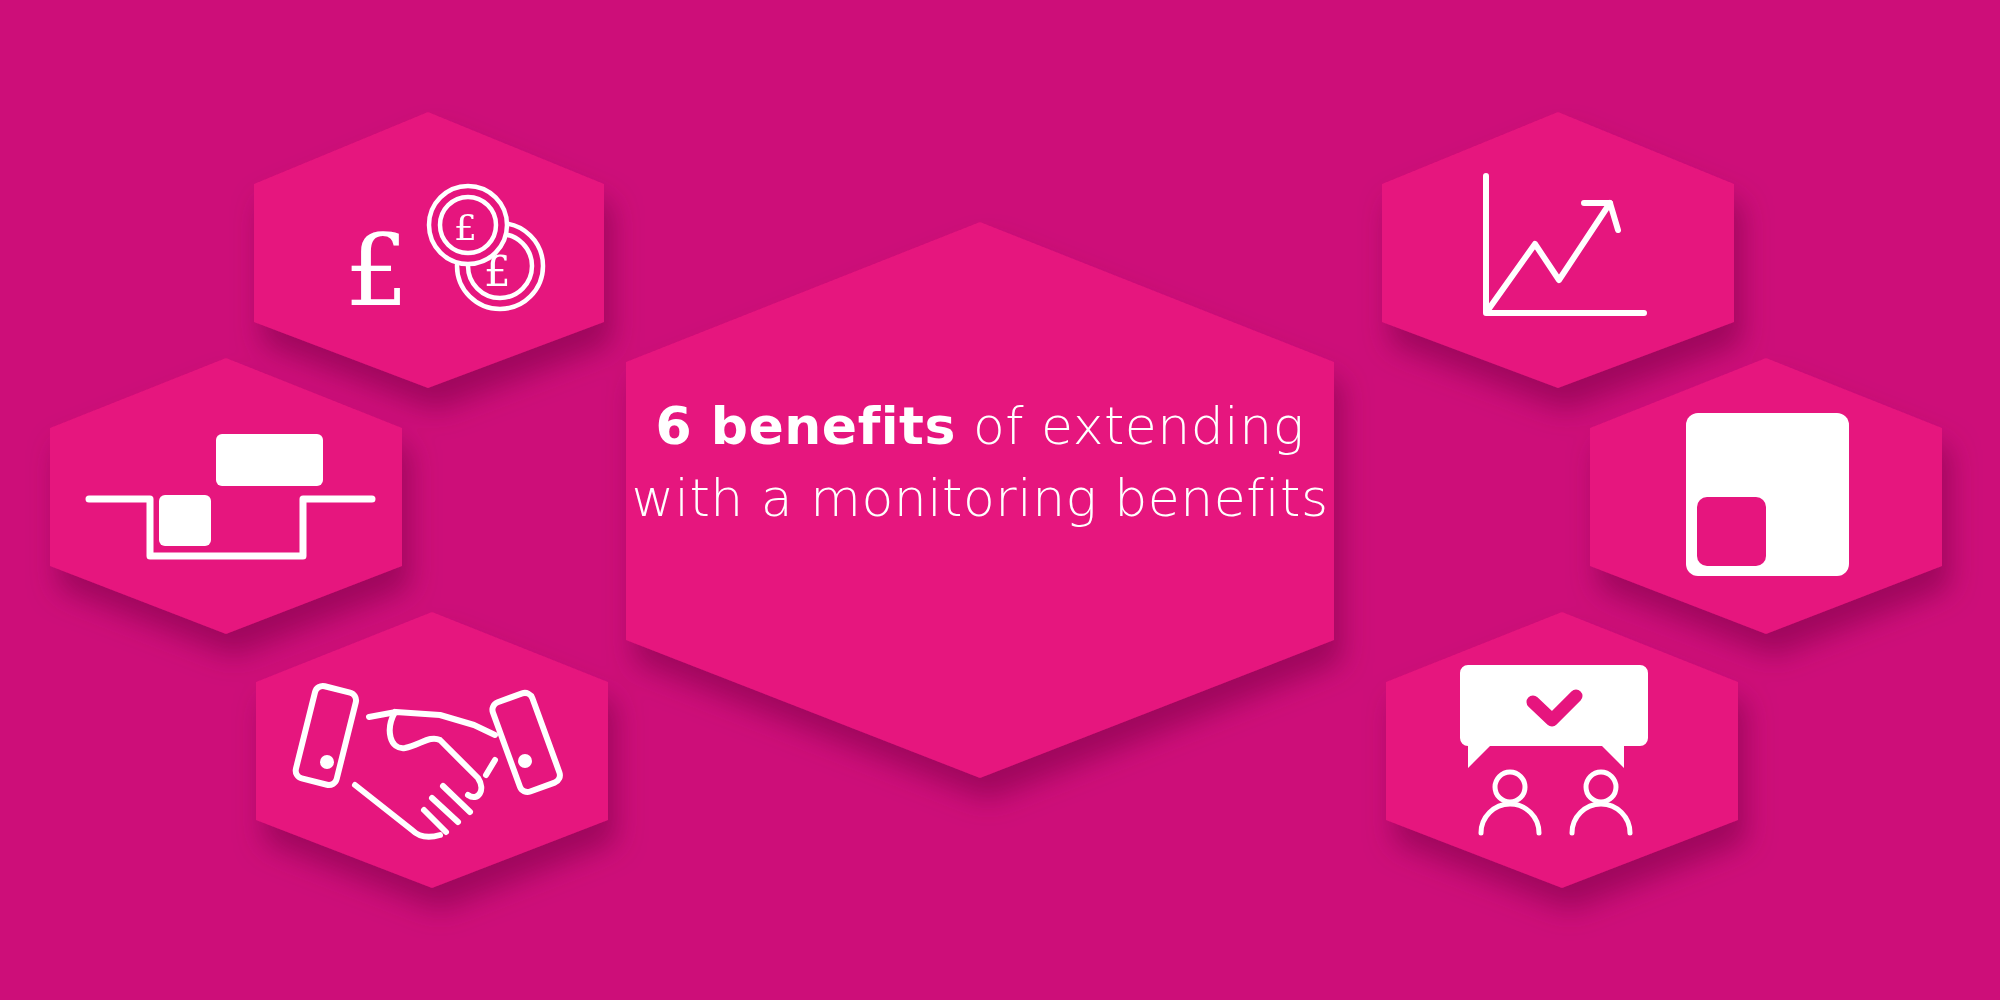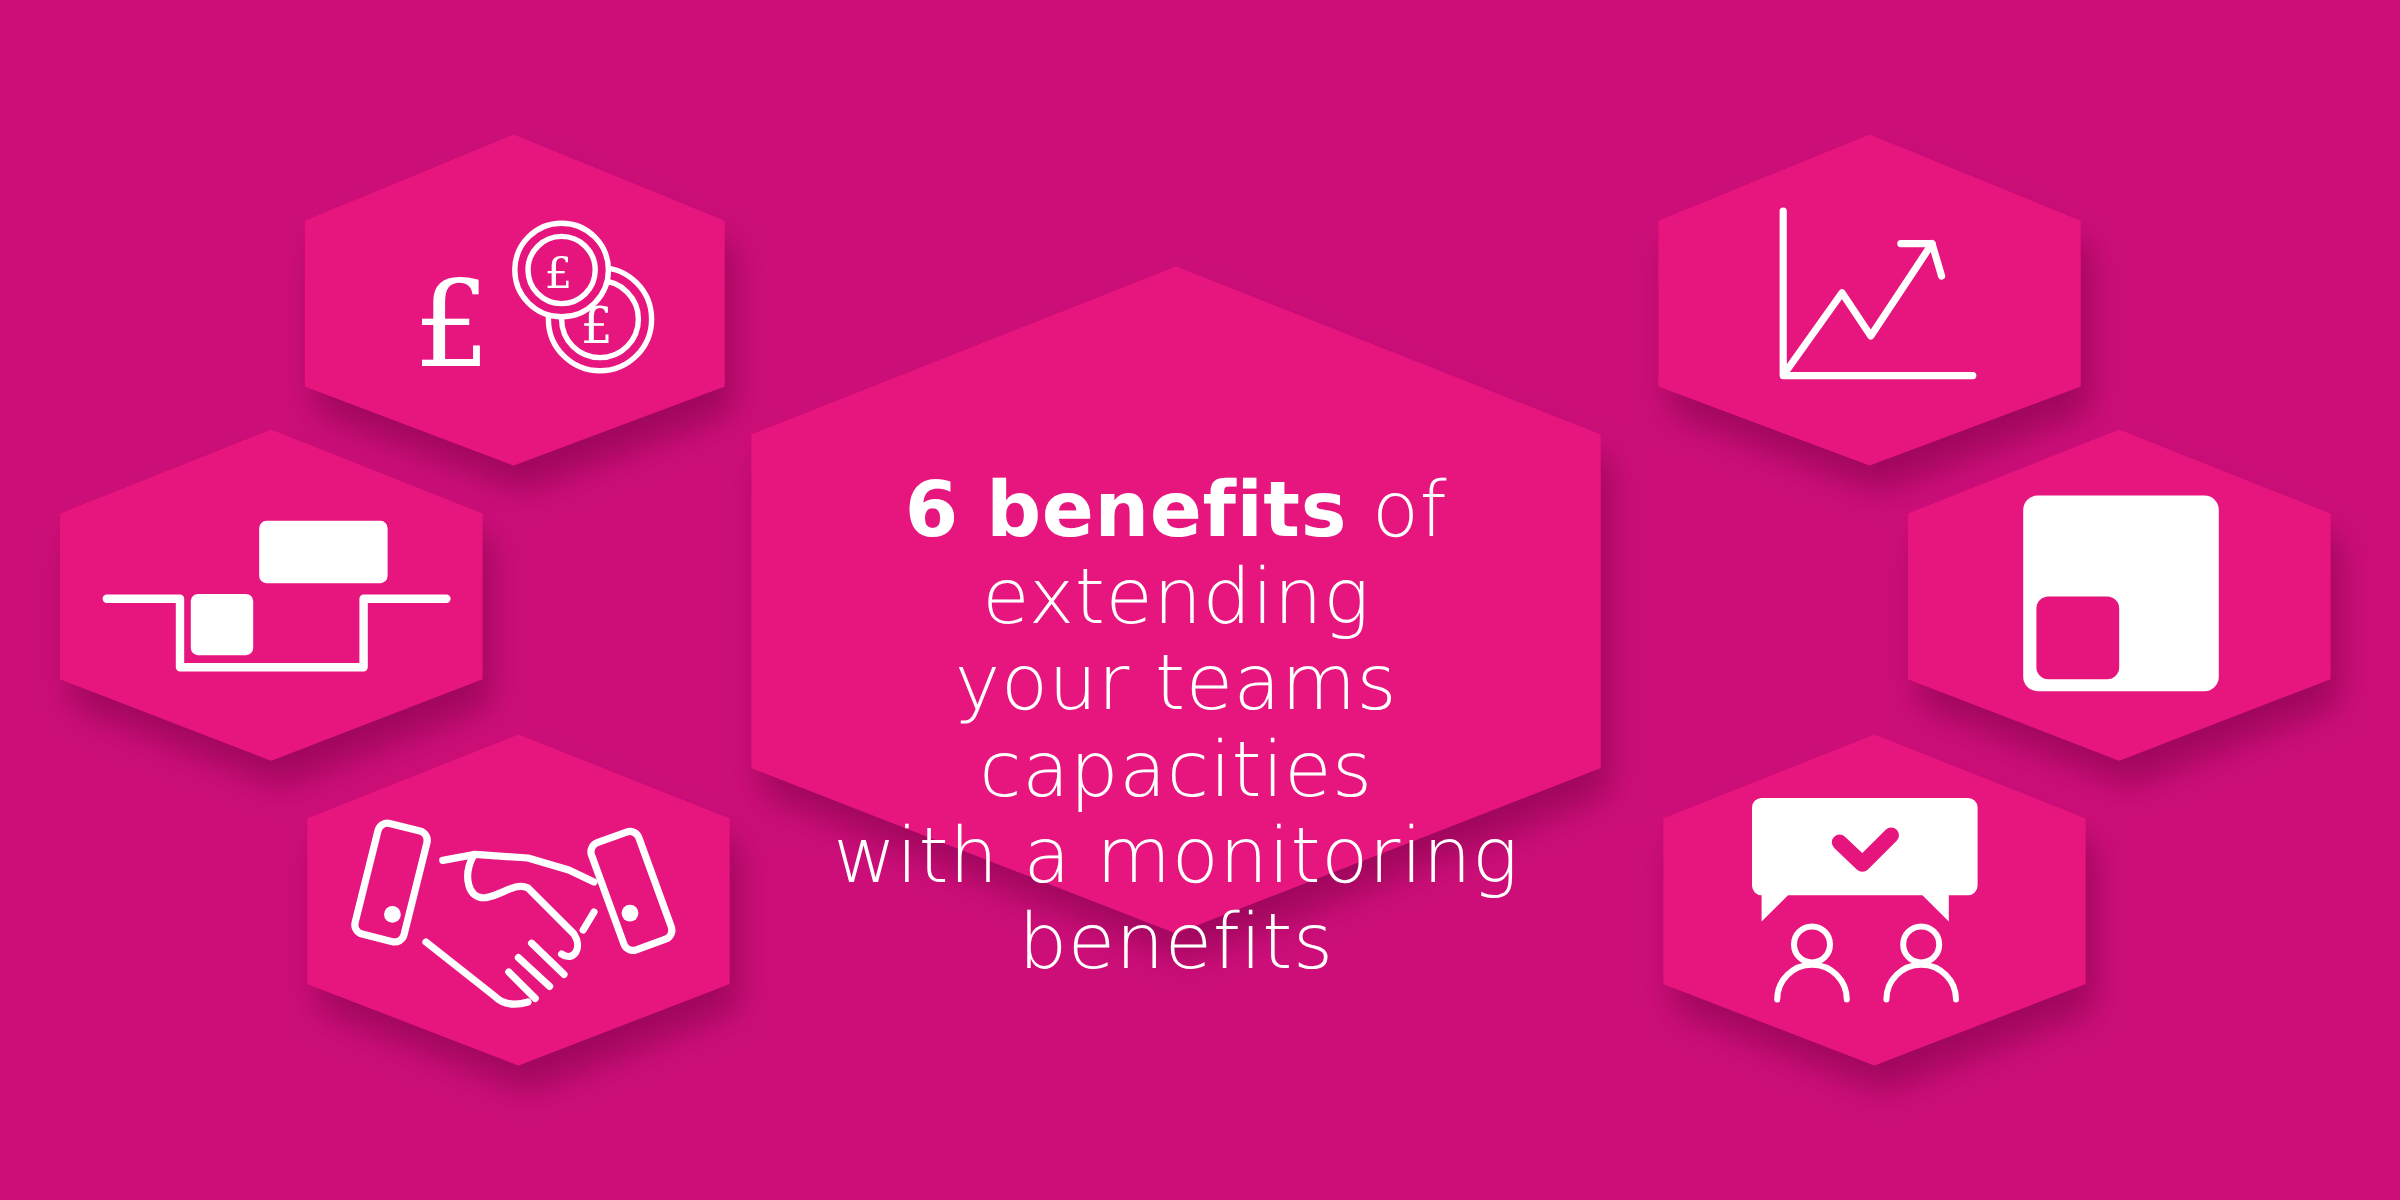--- a/index.html
+++ b/index.html
@@ -1,21 +1,21 @@
 <!DOCTYPE html>
 <html><head>
 <meta charset="utf-8">
 <style>
   html, body { margin:0; padding:0; }
   body { width:2000px; height:1000px; overflow:hidden; background:#cd0e79; position:relative; font-family:"DejaVu Sans", "Liberation Sans", sans-serif; }
   .stage { position:absolute; left:0; top:0; width:2000px; height:1000px; }
   .stage svg.bg { position:absolute; left:0; top:0; }
   .title {
     position:absolute; left:626px; top:390px; width:708px; text-align:center;
-    color:#ffffff; font-size:64px; line-height:72px; letter-spacing:0.5px; font-weight:300;
+    color:#ffffff; font-size:52px; line-height:72px; letter-spacing:0.5px; font-weight:300;
   }
   .title b { font-weight:700; }
 </style>
 </head>
 <body>
 
 <div class="stage">
   <svg class="bg" width="2000" height="1000" viewBox="0 0 2000 1000">
     <defs>
       <filter id="sh" x="-30%" y="-30%" width="160%" height="170%">
@@ -88,16 +88,15 @@
         <circle cx="1510" cy="787" r="15"></circle>
         <path d="M1481,833 a29,29 0 0 1 58,0"></path>
         <circle cx="1601" cy="787" r="15"></circle>
         <path d="M1572,833 a29,29 0 0 1 58,0"></path>
       </g>
     </g>
   </svg>
 
   <div class="title">
     <div><b>6 benefits</b><span> of extending</span></div>
-    <div>your teams capacities</div>
     <div>with a monitoring benefits</div>
   </div>
 </div>
 
 </body></html>

